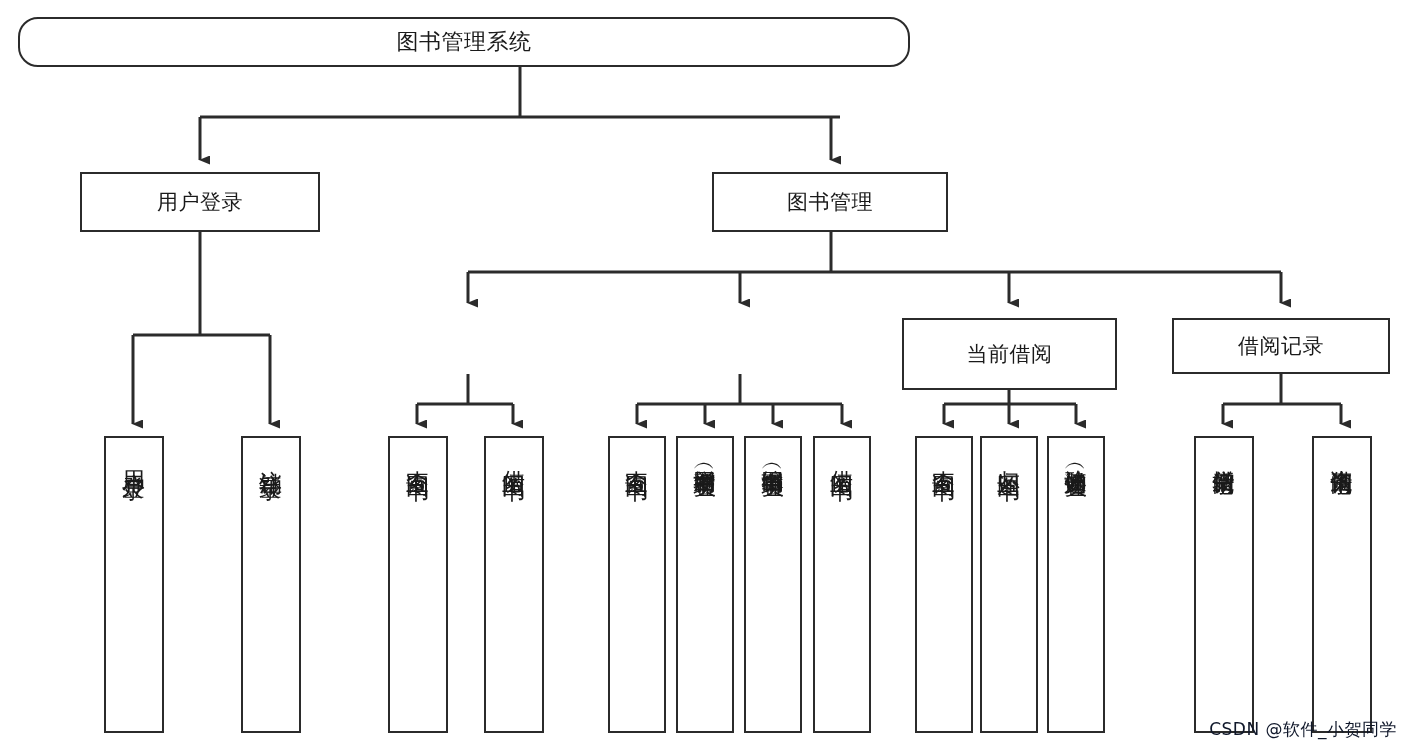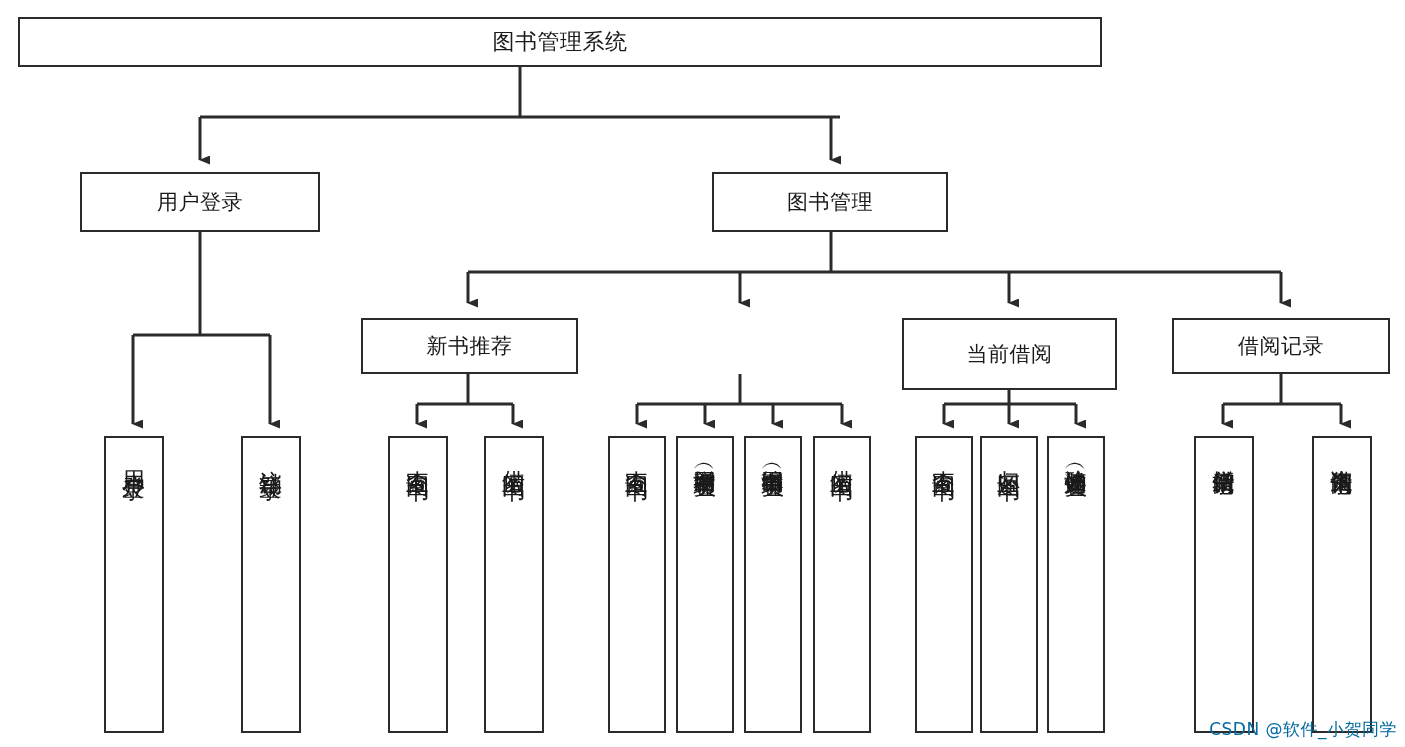--- a/index.html
+++ b/index.html
@@ -66,21 +66,21 @@
   }
   .node.vert.tall .node-label {
     font-size: 22px;
     letter-spacing: 1px;
   }
   #watermark {
     position: absolute;
     right: 8px;
     bottom: 6px;
     font-size: 17px;
-    color: #0369a1;
+    color: #0f172a;
     letter-spacing: 0.5px;
     white-space: nowrap;
     font-family: "DejaVu Sans", "Liberation Sans", sans-serif;
   }
 </style>
 </head>
 <body>
 
 <div id="diagram-root">
 
@@ -127,34 +127,31 @@
       <path d="M1009,404 L1009,424" marker-end="url(#arrowhead)"></path>
       <path d="M1076,404 L1076,424" marker-end="url(#arrowhead)"></path>
 
       <path d="M1281,374 L1281,404"></path>
       <path d="M1223,404 L1341,404"></path>
       <path d="M1223,404 L1223,424" marker-end="url(#arrowhead)"></path>
       <path d="M1341,404 L1341,424" marker-end="url(#arrowhead)"></path>
     </g>
   </svg>
 
-  <div class="node horiz root" style="left:18px; top:17px; width:1084px; height:50px;">
+  <div class="node horiz root" style="left:18px; top:17px; width:892px; height:50px;border-radius:20px;">
     <span class="node-label">图书管理系统</span>
   </div>
 
   <div class="node horiz" style="left:80px; top:172px; width:240px; height:60px;">
     <span class="node-label">用户登录</span>
   </div>
   <div class="node horiz" style="left:712px; top:172px; width:236px; height:60px;">
     <span class="node-label">图书管理</span>
   </div>
 
-  <div class="node horiz" style="left:361px; top:318px; width:217px; height:56px;">
-    <span class="node-label">新书推荐</span>
-  </div>
   <div class="node horiz" style="left:902px; top:318px; width:215px; height:72px;">
     <span class="node-label">当前借阅</span>
   </div>
   <div class="node horiz" style="left:1172px; top:318px; width:218px; height:56px;">
     <span class="node-label">借阅记录</span>
   </div>
 
   <div class="node vert" style="left:104px; top:436px; width:60px; height:297px;">
     <span class="node-label">用户登录</span>
   </div>

